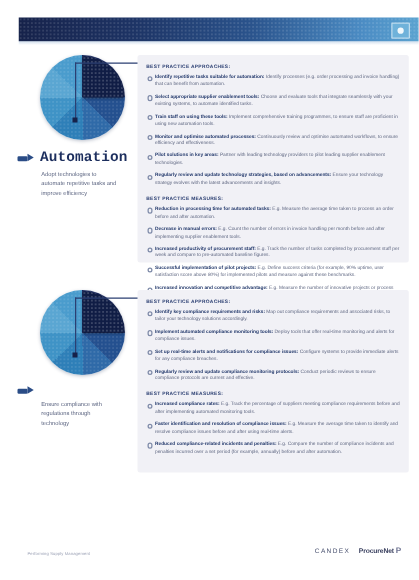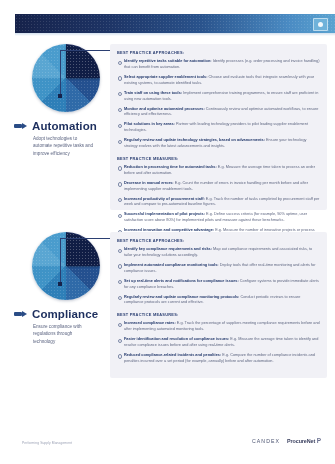--- a/index.html
+++ b/index.html
@@ -122,21 +122,21 @@
     background:#2b3f72;
   }
   .connector .node{
     position:absolute;left:-2px;bottom:-2px;
     width:4px;height:4px;background:#16224a;
   }
 
   
   .title-row{
     display:flex;align-items:center;gap:5px;
-    margin-top:8px;margin-left:6px;
+    margin-top:8px;margin-left:6px;font-family:Liberation Mono, monospace;
   }
   .arrow-icon{
     width:13px;height:9px;
     position:relative;flex:none;
   }
   .arrow-icon .bar{
     position:absolute;left:0;top:2.5px;
     width:8px;height:4px;background:#2a4c86;border-radius:1px;
   }
   .arrow-icon .head{
@@ -298,21 +298,20 @@
       <div class="chart-wrap">
         <div class="pie"></div>
         <div class="pie-highlight"></div>
         <div class="pie-center"></div>
       </div>
       <div class="title-row">
         <span class="arrow-icon">
           <span class="bar"></span>
             <span class="head"></span>
         </span>
-        <span class="sec-title">Compliance</span>
       </div>
       <div class="sec-sub">Ensure compliance with regulations through technology</div>
     </div>
 
     <div class="connector">
       <div class="h"></div>
         <div class="v"></div>
         <div class="node"></div>
     </div>
 

